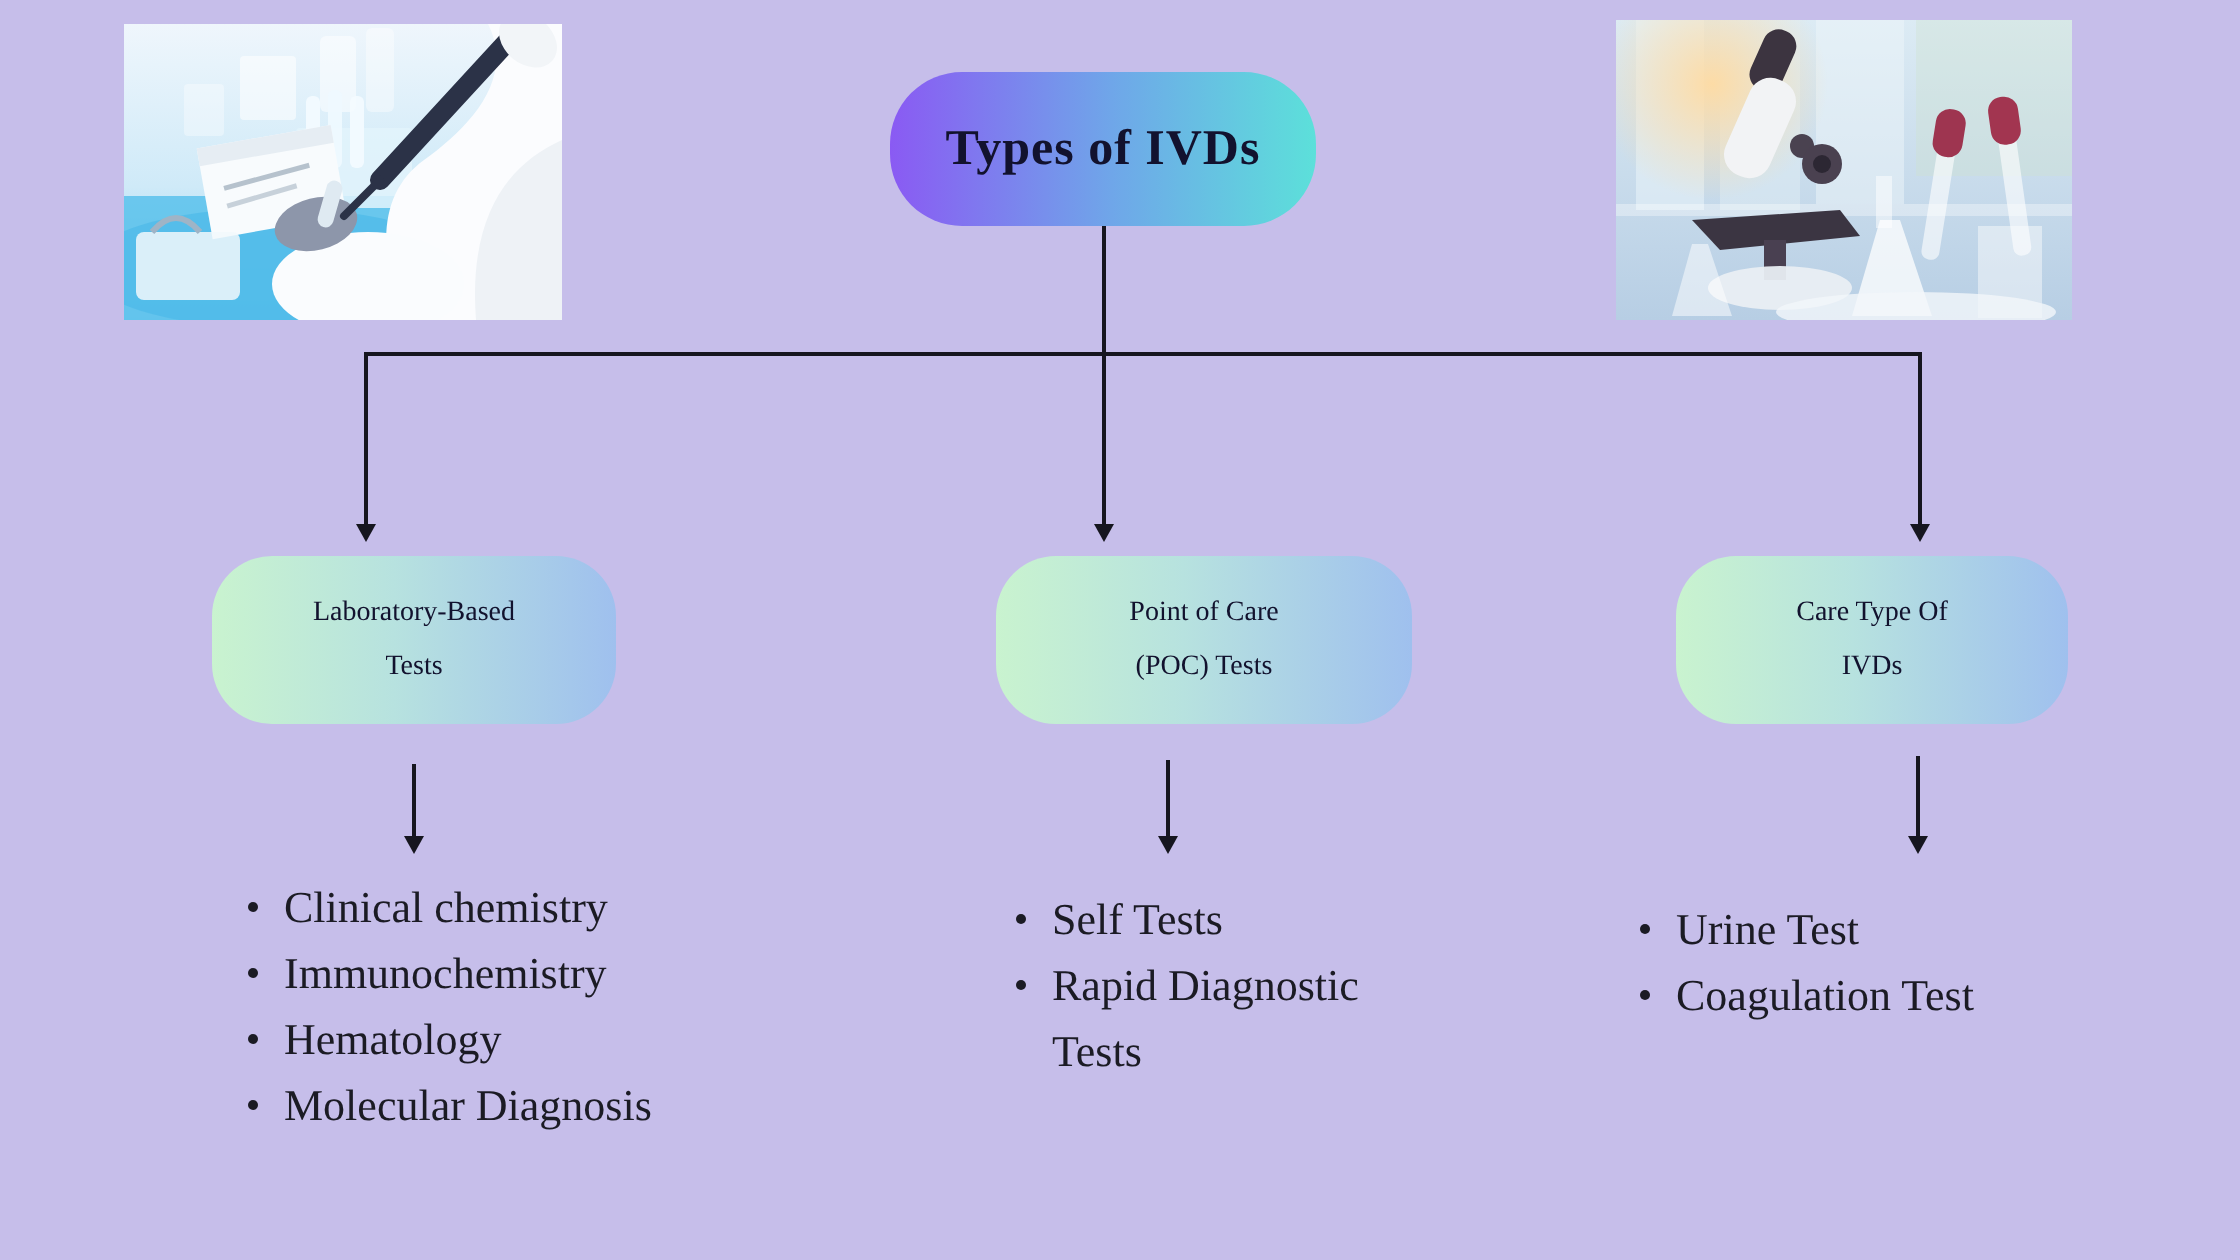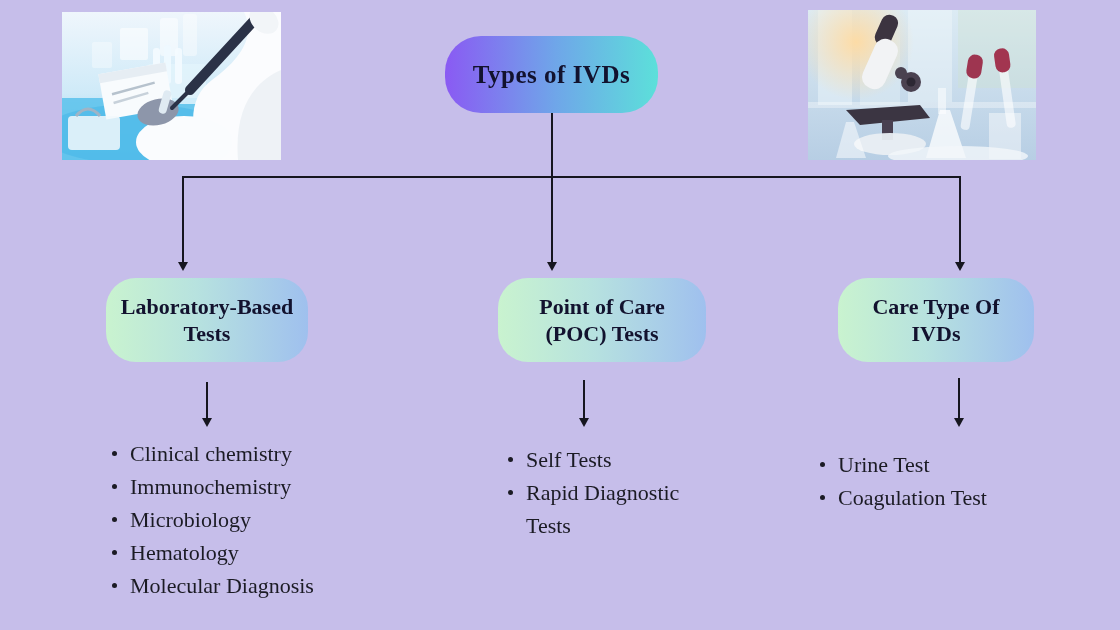--- a/index.html
+++ b/index.html
@@ -29,21 +29,21 @@
     font-size:25px;font-weight:700;color:#12122e;letter-spacing:.5px;
   }
 
   
   .branch-box{
     position:absolute;top:278px;height:84px;border-radius:30px;
     background:linear-gradient(90deg,#c9f3cf 0%,#b7e2df 45%,#9fc0ee 100%);
     display:flex;flex-direction:column;align-items:center;justify-content:center;
     line-height:27px;
   }
-  .branch-box span{font-size:22px;font-weight:700;color:#12122e;}
+  .branch-box span{font-size:14px;font-weight:400;color:#12122e;}
   .branch-left{left:106px;width:202px;}
   .branch-mid{left:498px;width:208px;}
   .branch-right{left:838px;width:196px;}
 
   
   .cline{position:absolute;background:#16161f;}
   .ahead{
     position:absolute;width:0;height:0;
     border-left:5px solid transparent;border-right:5px solid transparent;
     border-top:9px solid #16161f;
@@ -52,21 +52,21 @@
   
   .blist{position:absolute;list-style:none;margin:0;padding:0;}
   .blist li{
     position:relative;padding-left:22px;
     font-size:22px;line-height:33px;color:#1b1b24;
   }
   .blist .dot{
     position:absolute;left:4px;top:14px;width:5px;height:5px;border-radius:50%;
     background:#1b1b24;
   }
-  .list-left{left:108px;top:437px;width:250px;}
+  .list-left{left:120px;top:437px;width:250px;}
   .list-mid{left:504px;top:443px;width:200px;}
   .list-right{left:816px;top:448px;width:230px;}
 </style>
 </head>
 <body>
 
 <div class="stage">
 
   <div class="photo photo-left">
     <svg viewBox="0 0 219 148" aria-hidden="true">
@@ -198,21 +198,20 @@
   <div class="cline" style="left:206px;top:382px;width:2px;height:36px;"></div>
   <div class="ahead" style="left:202px;top:418px;"></div>
   <div class="cline" style="left:583px;top:380px;width:2px;height:38px;"></div>
   <div class="ahead" style="left:579px;top:418px;"></div>
   <div class="cline" style="left:958px;top:378px;width:2px;height:40px;"></div>
   <div class="ahead" style="left:954px;top:418px;"></div>
 
   <ul class="blist list-left">
     <li><span class="dot"></span><span>Clinical chemistry</span></li>
     <li><span class="dot"></span><span>Immunochemistry</span></li>
-    <li><span class="dot"></span><span>Microbiology</span></li>
     <li><span class="dot"></span><span>Hematology</span></li>
     <li><span class="dot"></span><span>Molecular Diagnosis</span></li>
   </ul>
 
   <ul class="blist list-mid">
     <li><span class="dot"></span><span>Self Tests</span></li>
     <li><span class="dot"></span><span>Rapid Diagnostic Tests</span></li>
   </ul>
 
   <ul class="blist list-right">

